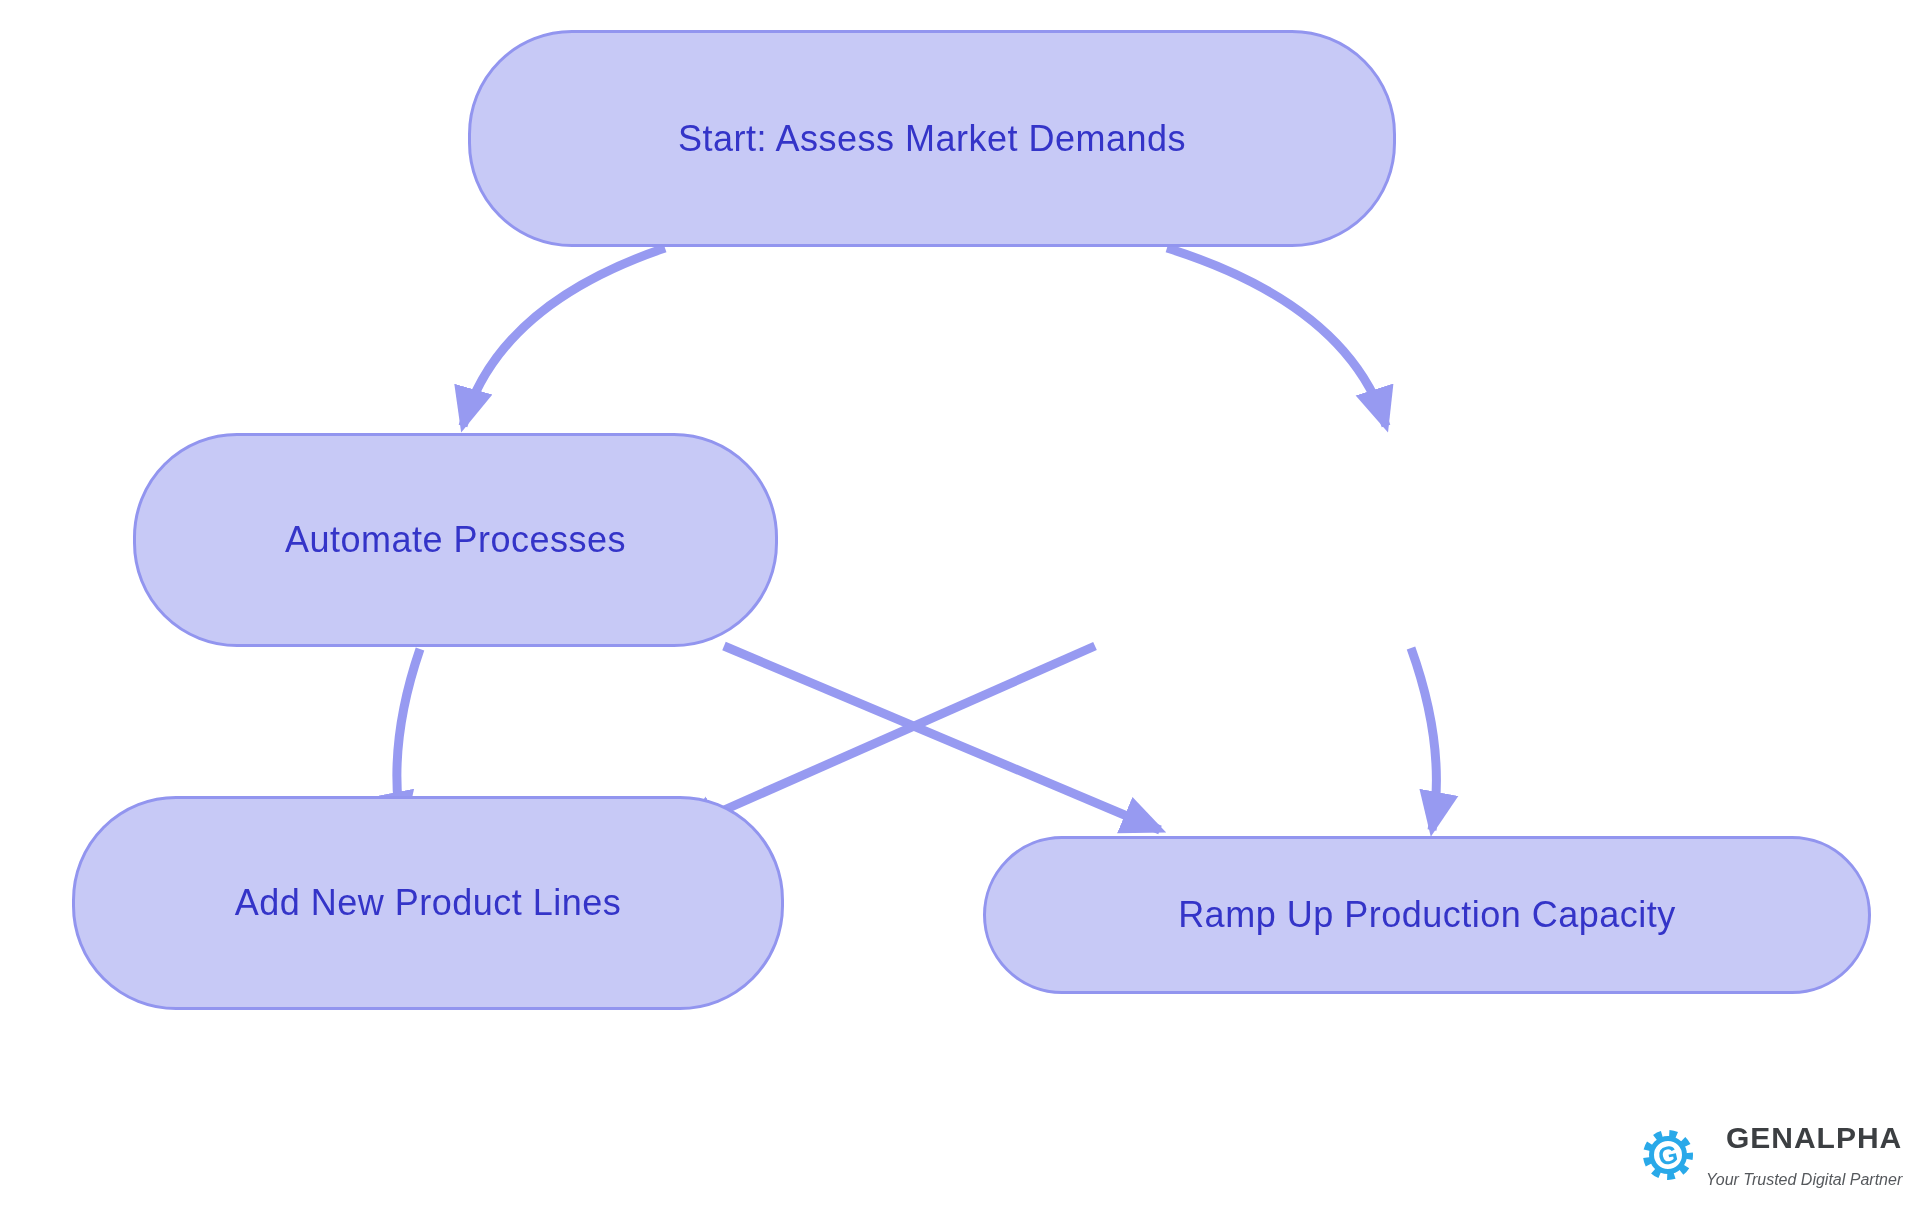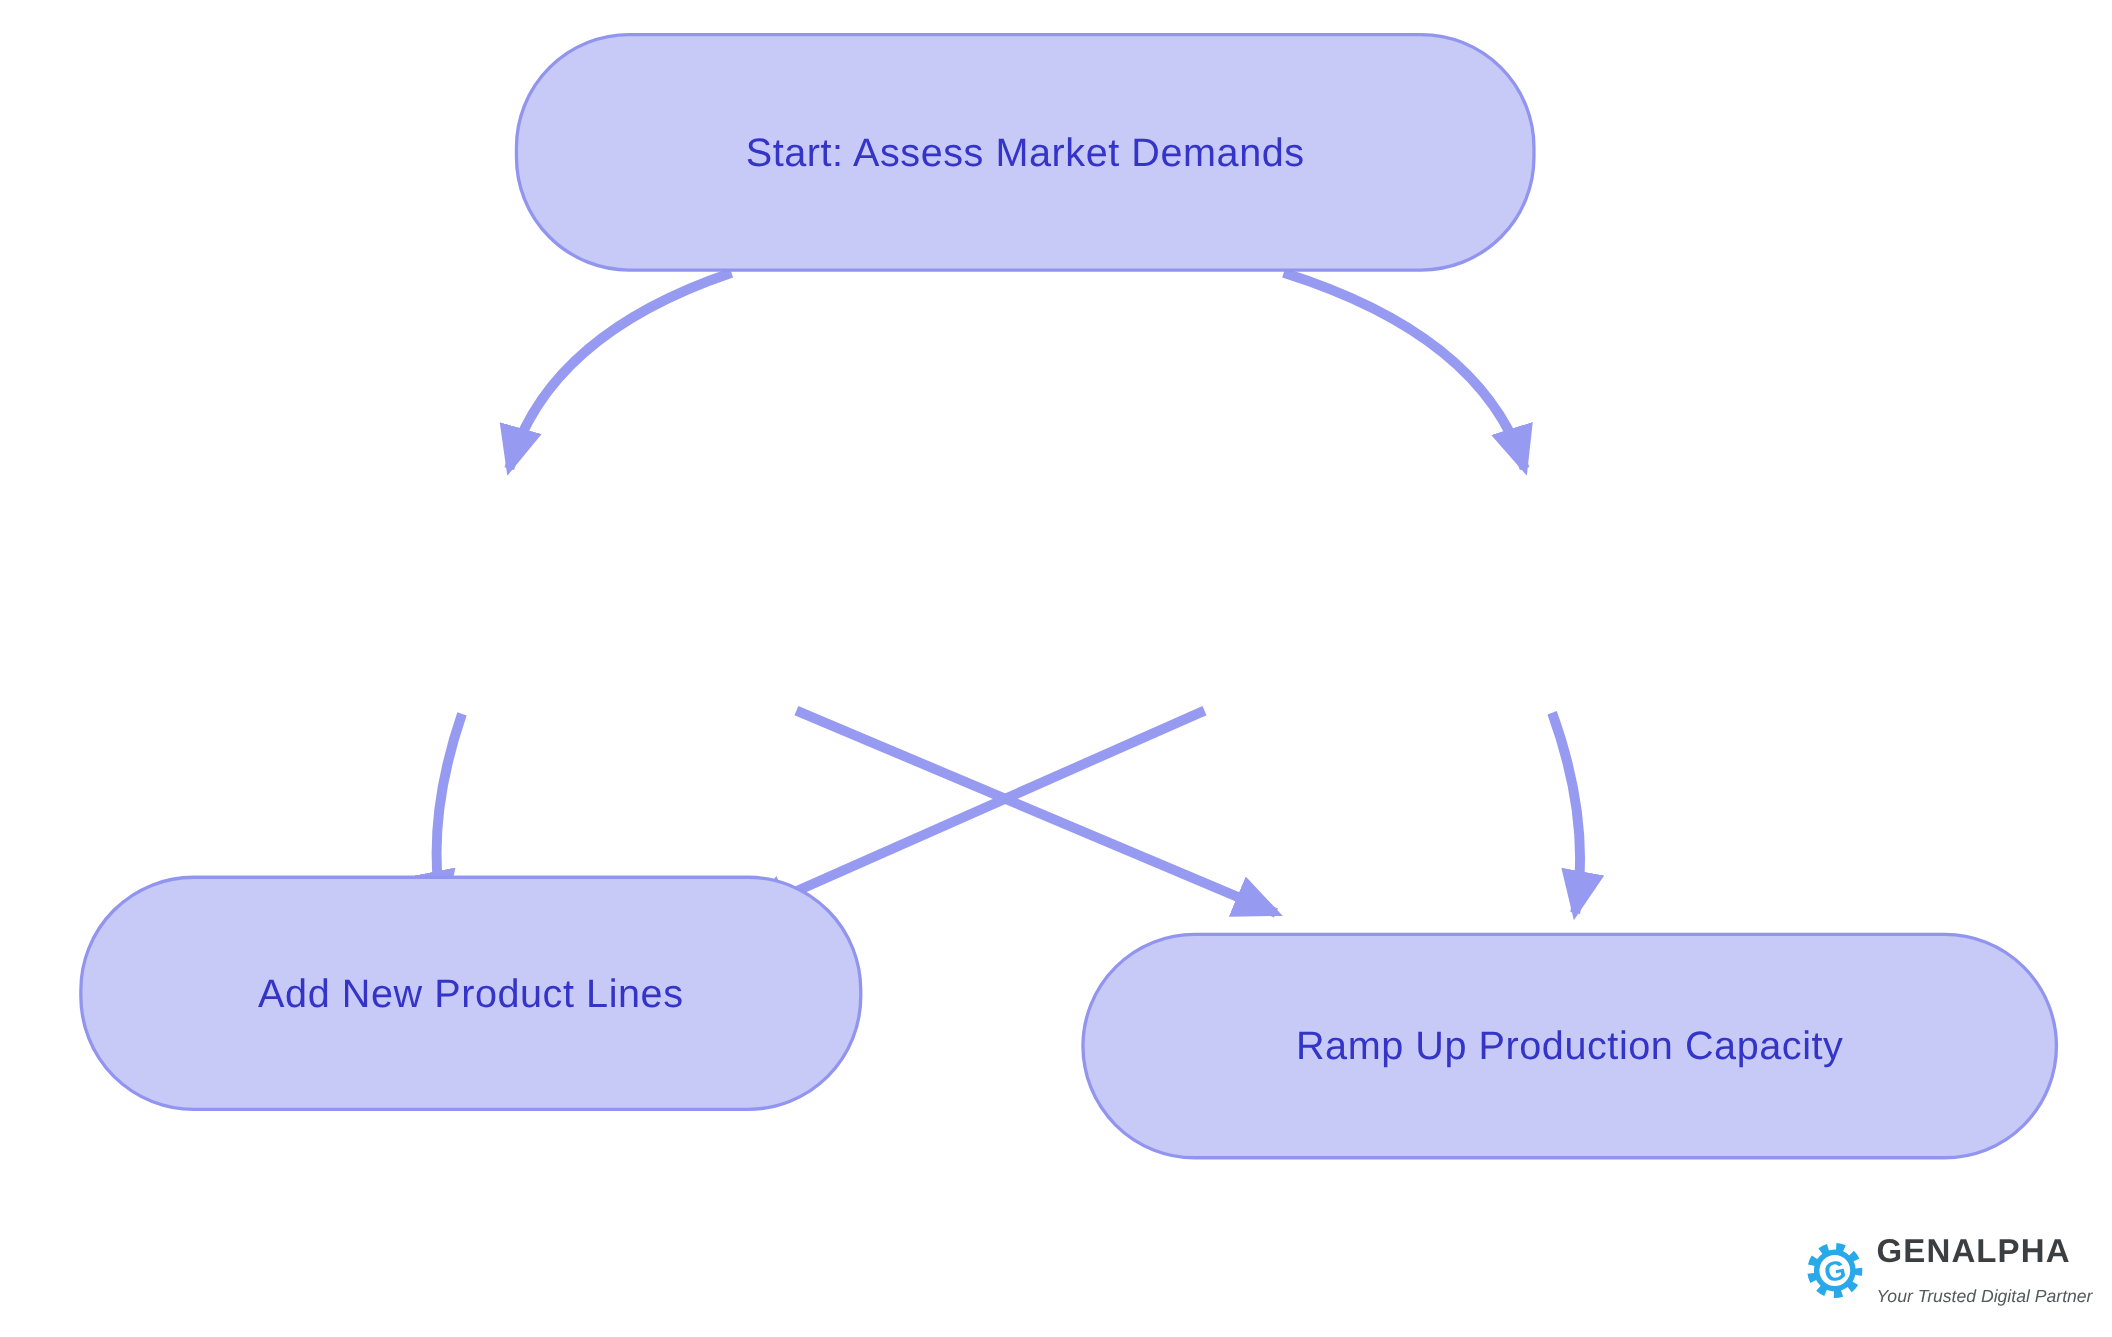--- a/index.html
+++ b/index.html
@@ -18,24 +18,24 @@
     border-radius: 104px;
     color: var(--node-text, #3434c8);
     font-size: 36px;
     text-align:center;
     letter-spacing: 0.5px;
   }
   #node-start    { left:468px;  top:30px;  width:928px; height:217px; }
   #node-automate { left:133px;  top:433px; width:645px; height:214px; }
   #node-manage   { left:1077px; top:432px; width:604px; height:214px; }
   #node-addnew   { left:72px;   top:796px; width:712px; height:214px; }
-  #node-rampup   { left:983px;  top:836px; width:888px; height:206px;margin-top:12px; }
+  #node-rampup   { left:983px;  top:836px; width:888px; height:158px; }
 
   .logo { position:absolute; left:1641px; top:1122px; display:flex; align-items:center; gap:11px; }
-  .logo-textcol { display:flex; flex-direction:column; justify-content:center; }
+  .logo-textcol { display:flex; flex-direction:column; justify-content:center;align-items:flex-end; }
   .logo-word { font-size:30px; font-weight:bold; color: var(--logo-text-color, #3c3f42); letter-spacing:1px; line-height:1.05; }
   .logo-tag  { font-size:16px; font-style:italic; color: var(--tagline-color, #55585c); margin-top:17px; }
 </style>
 </head>
 <body>
 
 <div class="canvas">
 
   <svg class="edges" viewBox="0 0 1920 1215" aria-hidden="true">
     <defs>
@@ -47,20 +47,23 @@
     <path class="edge" d="M 1167 248 Q 1348 305 1386 426" stroke="#979af1" marker-end="url(#arrowhead)"></path>
     <path class="edge" d="M 420 649 Q 386 748 402 830" stroke="#979af1" marker-end="url(#arrowhead)"></path>
     <path class="edge" d="M 1411 648 Q 1447 748 1432 830" stroke="#979af1" marker-end="url(#arrowhead)"></path>
     <path class="edge" d="M 724 646 L 1160 830" stroke="#979af1" marker-end="url(#arrowhead)"></path>
     <path class="edge" d="M 1095 646 L 679 830" stroke="#979af1" marker-end="url(#arrowhead)"></path>
   </svg>
 
   <div class="node" id="node-start">
     <span>Start: Assess Market Demands</span>
   </div>
+  <div class="node" id="node-automate">
+    <span>Automate Processes</span>
+  </div>
   <div class="node" id="node-addnew">
     <span>Add New Product Lines</span>
   </div>
   <div class="node" id="node-rampup">
     <span>Ramp Up Production Capacity</span>
   </div>
 
   <div class="logo">
     <svg width="54" height="58" viewBox="0 0 54 58" aria-hidden="true">
       <g transform="translate(27,29)">

